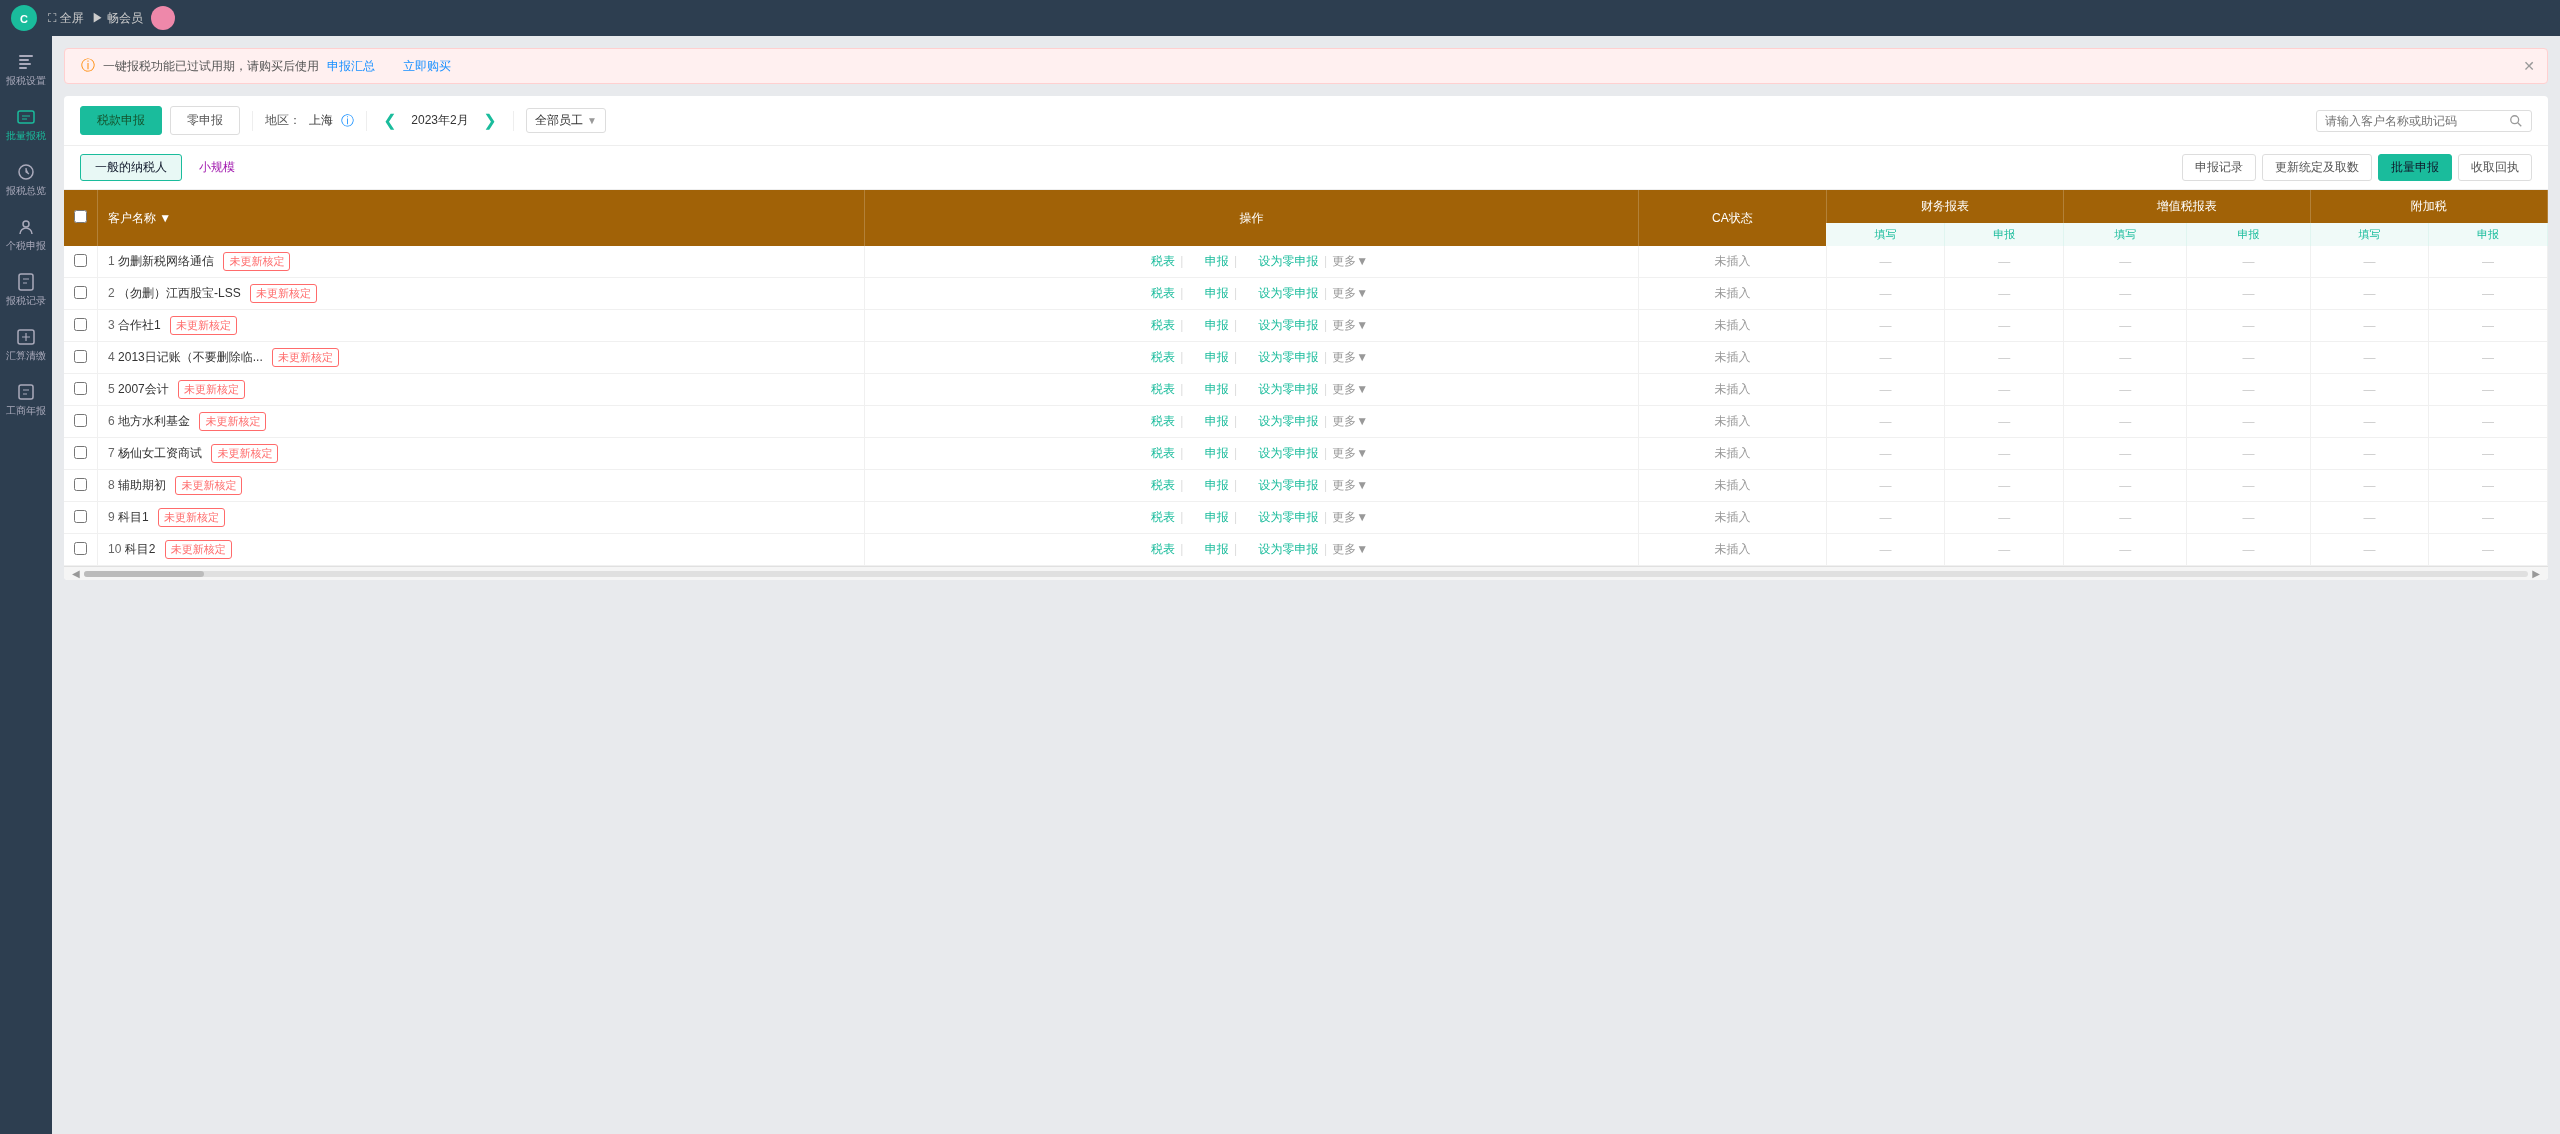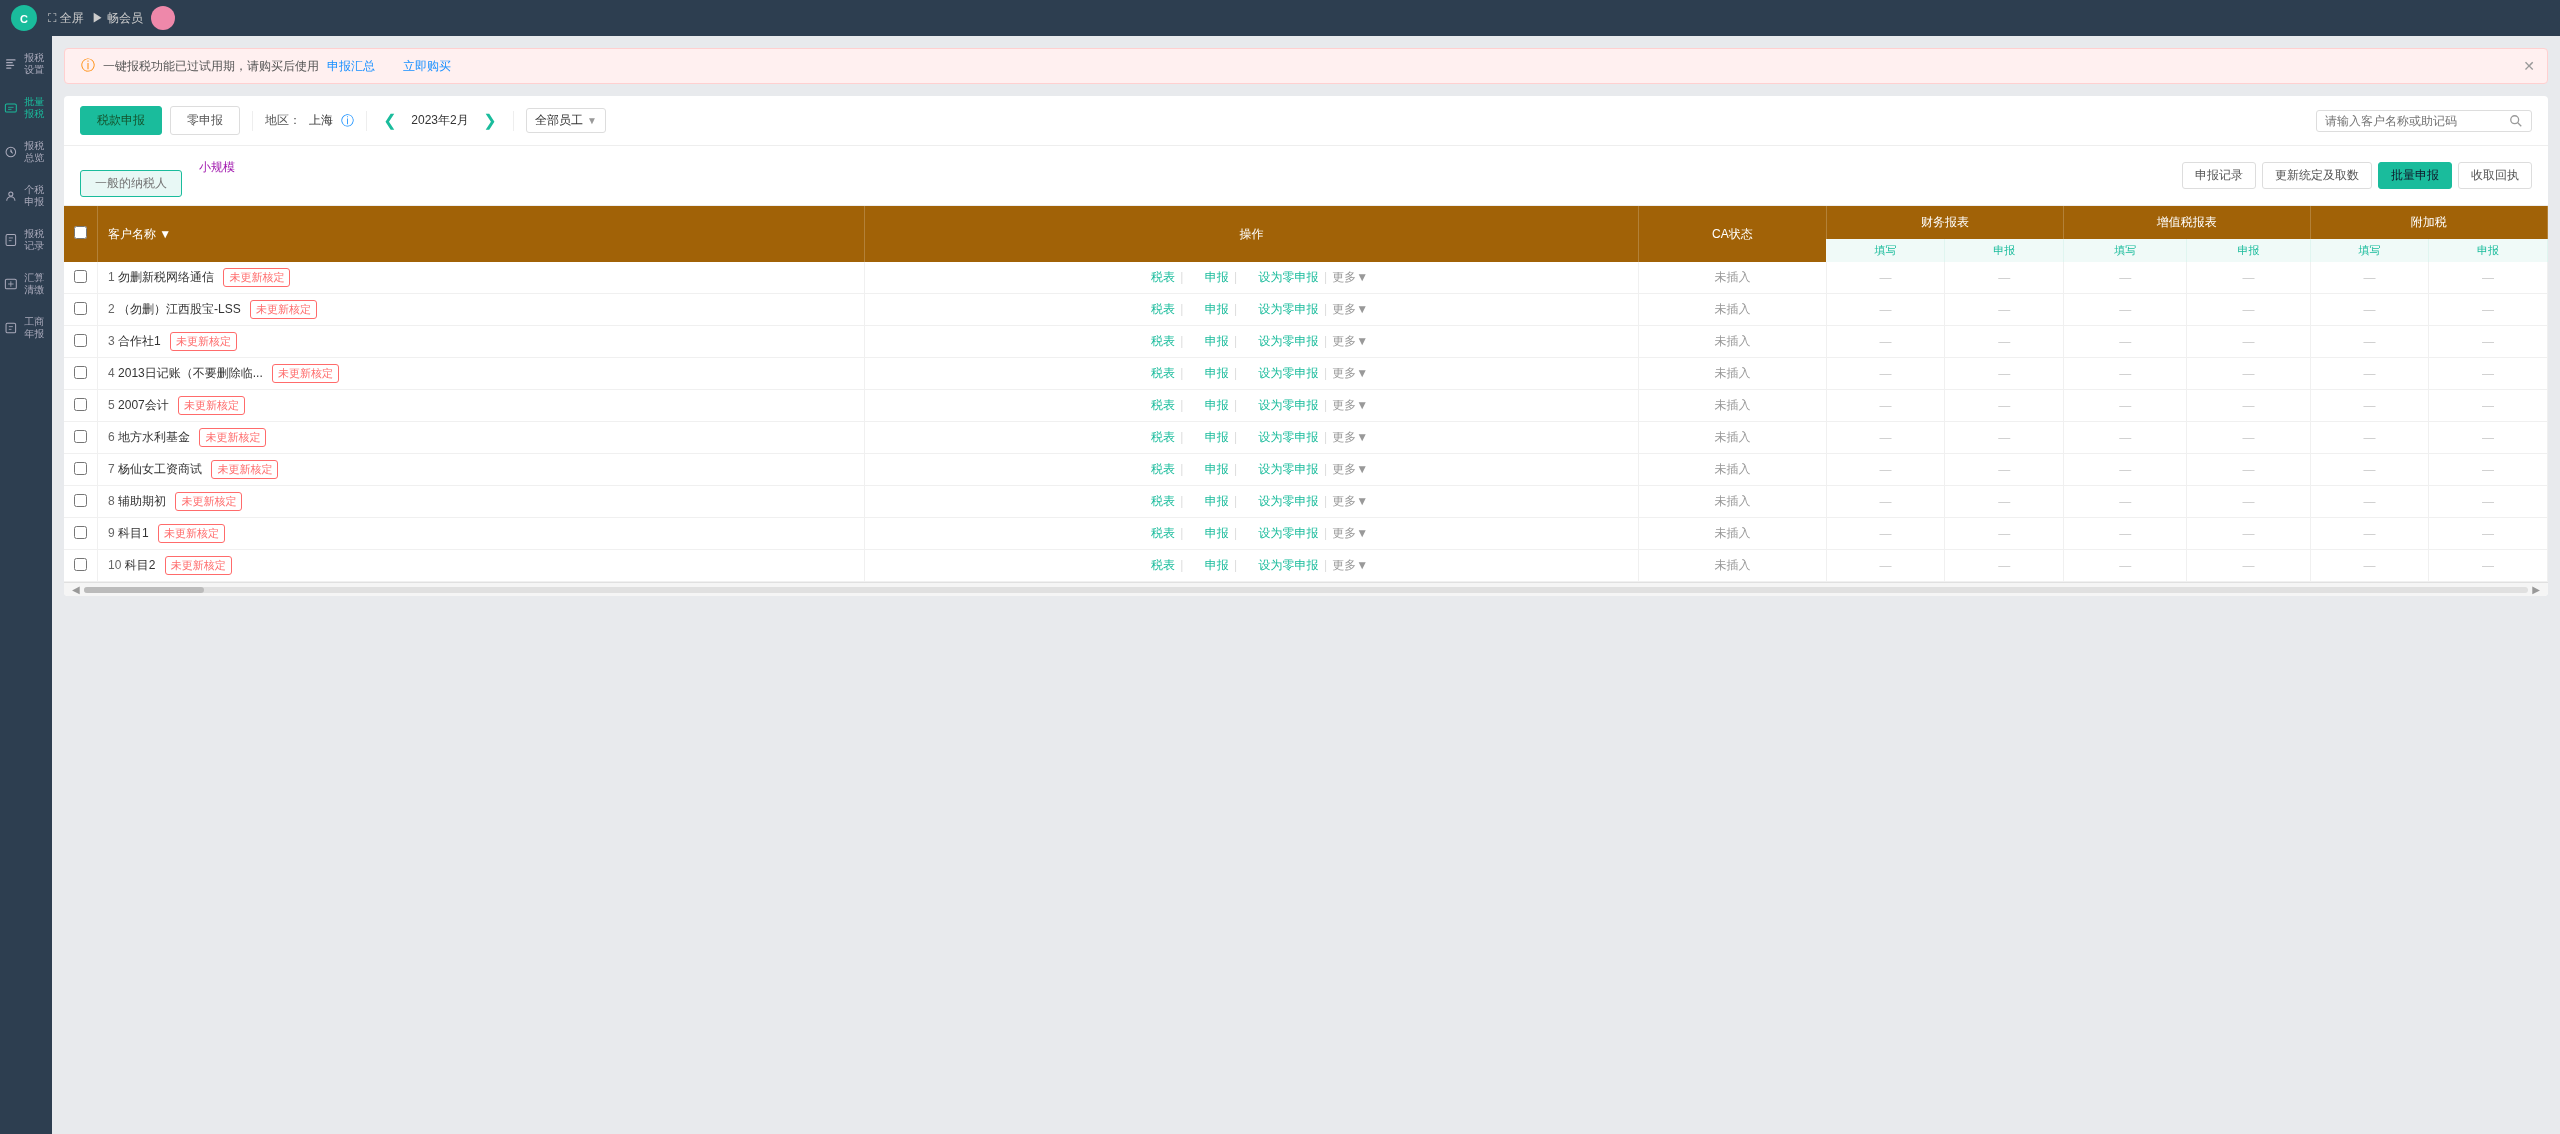--- a/index.html
+++ b/index.html
@@ -13,21 +13,21 @@
     .top-nav-item { color: #ccc; padding: 4px 12px; cursor: pointer; border-radius: 3px; font-size: 13px; }
     .top-nav-item.active { background: #1abc9c; color: #fff; }
     .top-nav-right { display: flex; align-items: center; gap: 8px; color: #ccc; font-size: 12px; }
     .top-nav-right span { cursor: pointer; }
 
     
     .main-layout { display: flex; flex: 1; overflow: hidden; }
 
     
     .sidebar { width: 52px; background: #2d3e50; display: flex; flex-direction: column; align-items: center; padding-top: 8px; gap: 4px; flex-shrink: 0; overflow-y: auto; }
-    .sidebar-item { display: flex; flex-direction: row; align-items: center; width: 100%; padding: 8px 4px; cursor: pointer; color: #aab; font-size: 10px; gap: 3px; }
+    .sidebar-item { display: flex; flex-direction: column; align-items: center; width: 100%; padding: 8px 4px; cursor: pointer; color: #aab; font-size: 10px; gap: 3px; }
     .sidebar-item.active { color: #1abc9c; }
     .sidebar-item svg { width: 20px; height: 20px; }
     .sidebar-item span { text-align: center; line-height: 1.2; }
 
     
     .content-area { flex: 1; overflow: auto; padding: 12px; background: #e8eaed; }
 
     
     .banner { background: #fff0f0; border: 1px solid #ffd0d0; border-radius: 4px; padding: 8px 16px; display: flex; align-items: center; gap: 8px; margin-bottom: 12px; font-size: 12px; position: relative; }
     .banner-icon { color: #ff8800; font-size: 14px; }
@@ -52,21 +52,21 @@
     .staff-select { display: flex; align-items: center; gap: 4px; border: 1px solid #ddd; border-radius: 3px; padding: 3px 8px; cursor: pointer; font-size: 12px; color: #333; }
     .staff-select-arrow { color: #999; font-size: 10px; }
     .search-box { display: flex; align-items: center; border: 1px solid #ddd; border-radius: 3px; padding: 3px 8px; gap: 4px; margin-left: auto; }
     .search-box input { border: none; outline: none; font-size: 12px; width: 180px; color: #999; }
     .search-box svg { color: #999; }
 
     
     .sub-toolbar { padding: 8px 16px; display: flex; align-items: center; justify-content: space-between; border-bottom: 1px solid #eee; }
     .taxpayer-tabs { display: flex; gap: 2px; }
     .taxpayer-tab { padding: 4px 14px; border-radius: 3px; font-size: 12px; cursor: pointer; color: #a21caf; border: 1px solid transparent; }
-    .taxpayer-tab.active { background: #e8f8f5; color: #737373; border-color: #1abc9c; margin-top: 16px; }
+    .taxpayer-tab.active { background: #e8f8f5; color: #0f172a; border-color: #1abc9c; }
     .action-btns { display: flex; gap: 6px; align-items: center; }
     .action-btn { padding: 4px 12px; border-radius: 3px; border: 1px solid #ddd; background: #fff; cursor: pointer; font-size: 12px; color: #555; }
     .action-btn.primary { background: #1abc9c; color: #0f172a; border-color: #1abc9c; }
     .action-btn.secondary { background: #fff; color: #555; }
 
     
     .table-wrapper { overflow-x: auto; }
     table { width: 100%; border-collapse: collapse; font-size: 12px; }
     thead tr { background: #a16207; }
     thead th { color: #fff; padding: 8px 10px; font-weight: 500; text-align: center; border-right: 1px solid rgba(255,255,255,0.2); white-space: nowrap; }

